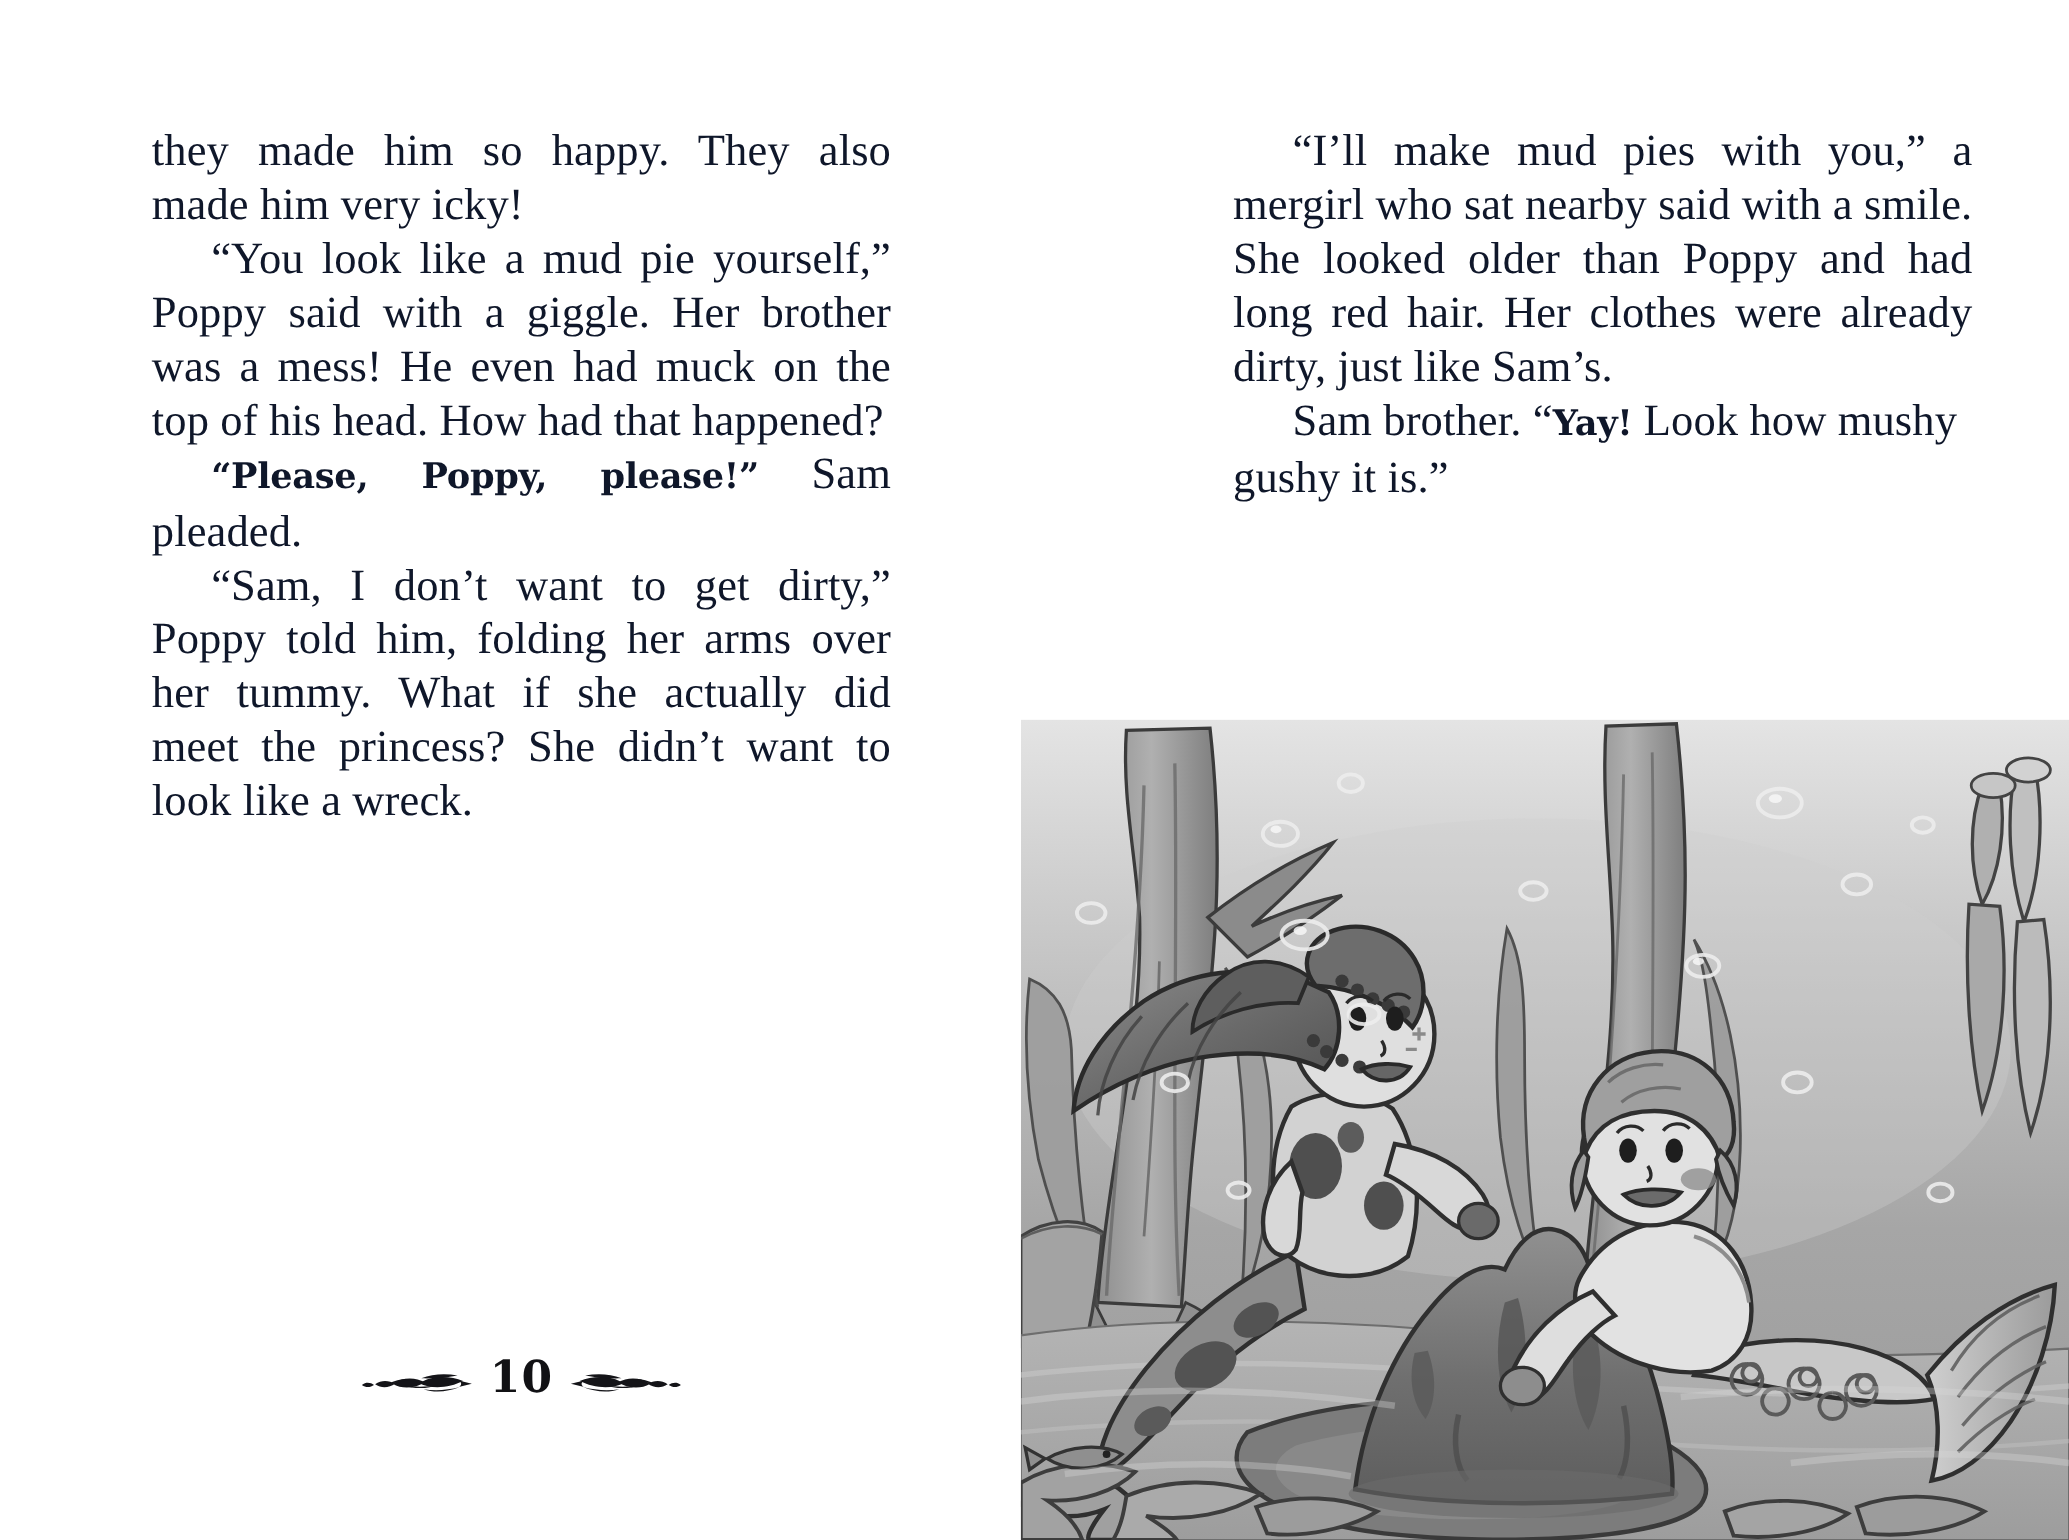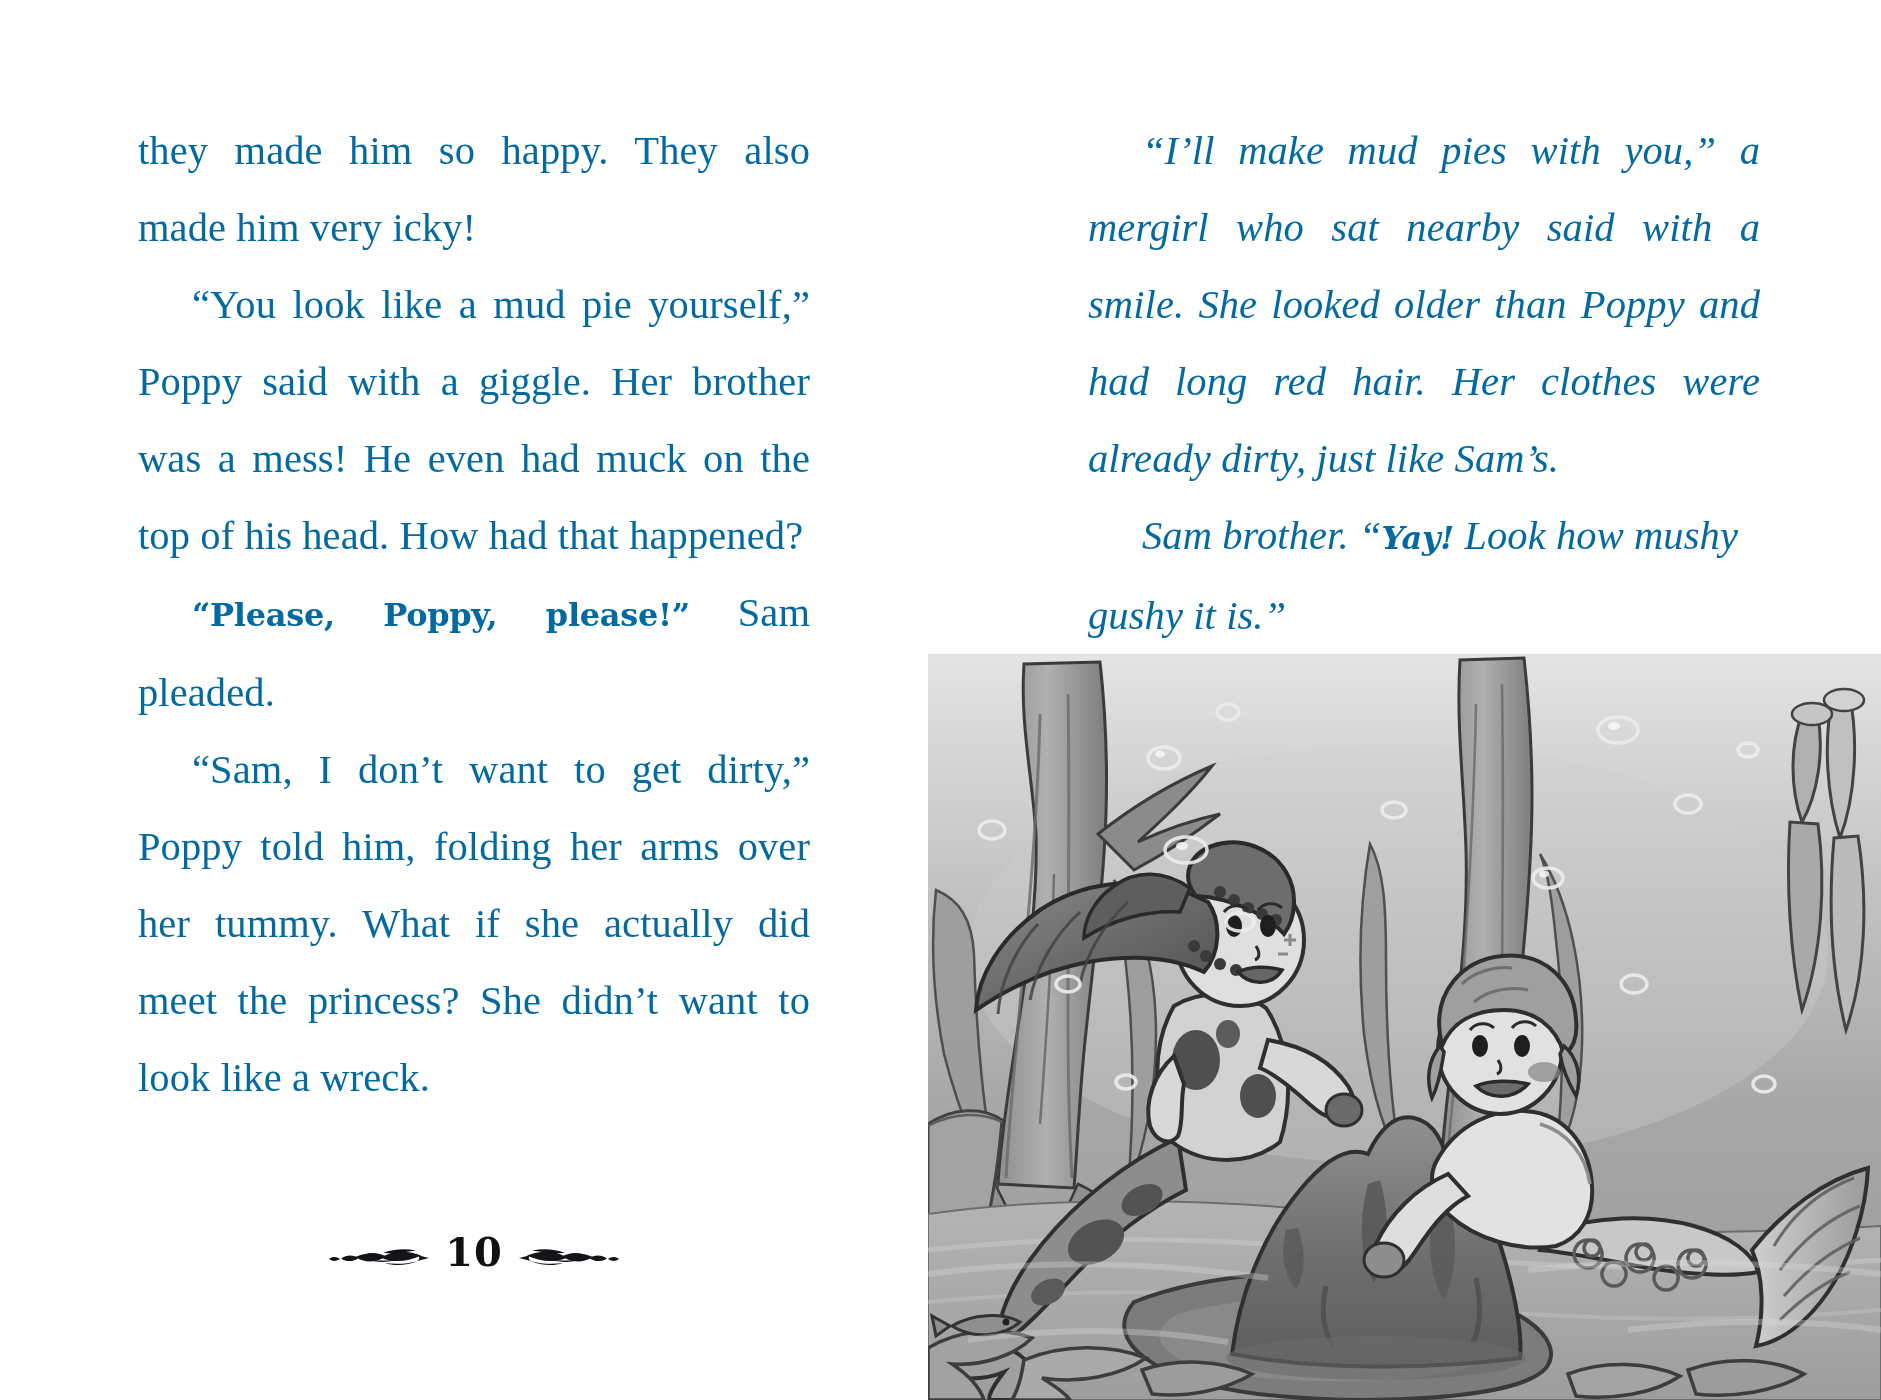--- a/index.html
+++ b/index.html
@@ -18,31 +18,30 @@
 
   
   .col-left {
     position: absolute;
     left: 138px;
     top: 112px;
     width: 672px;
   }
   .col-right {
     position: absolute;
-    left: 1088px;
+    left: 1121px;
     top: 112px;
     width: 672px;
-    font-style: italic;
   }
 
   p.body {
     margin: 0;
     font-size: 40.5px;
-    line-height: 77px;
-    color: #0369a1;
+    line-height: 49px;
+    color: #0f172a;
     text-align: justify;
     text-justify: inter-word;
     letter-spacing: 0.1px;
     -webkit-font-smoothing: antialiased;
   }
   p.body.indent { text-indent: 54px; }
   p.body.last-loose { text-align: left; }
 
   b.shout {
     font-family: "DejaVu Serif", "Liberation Serif", serif;

